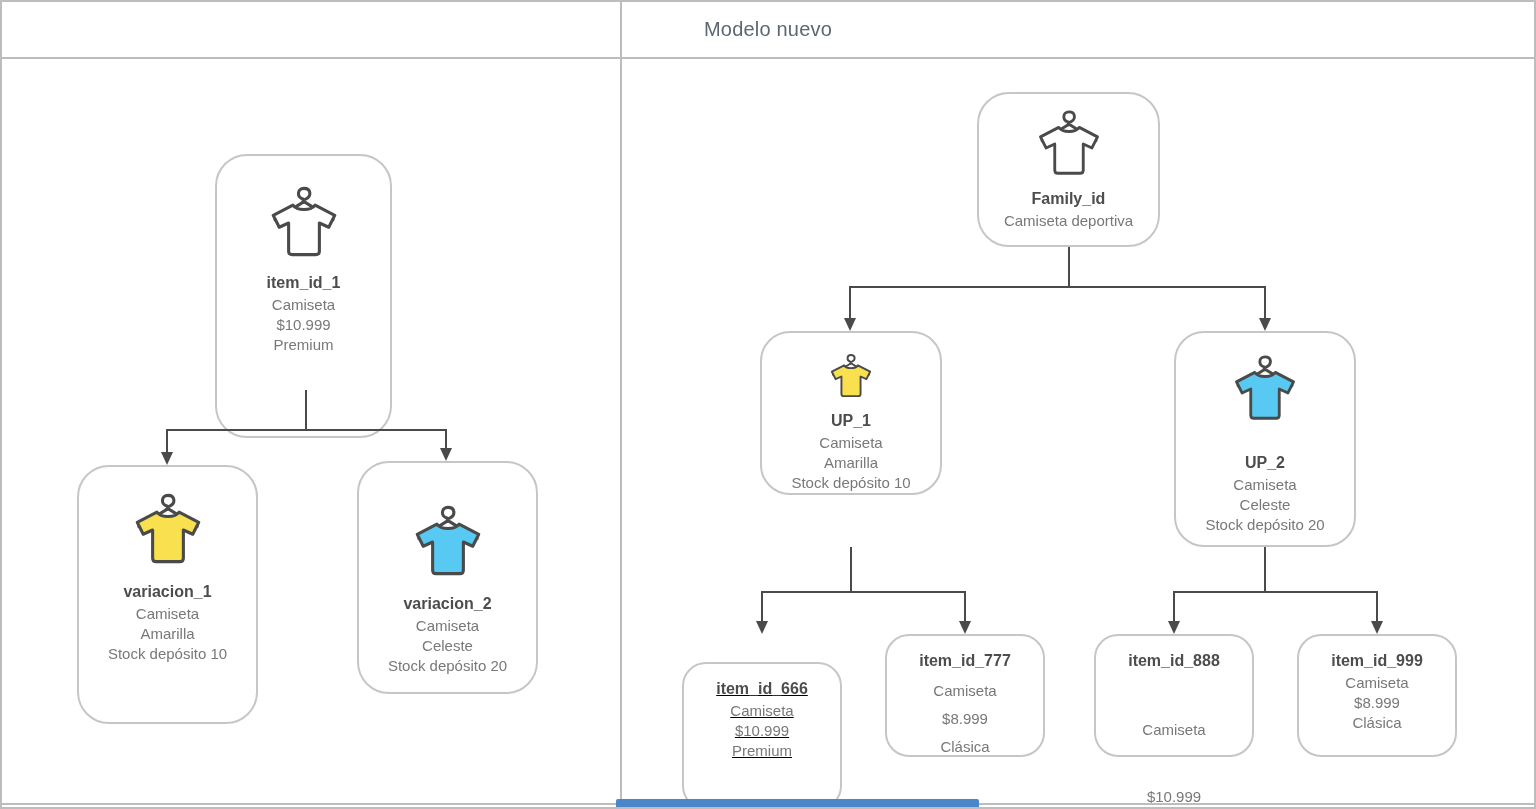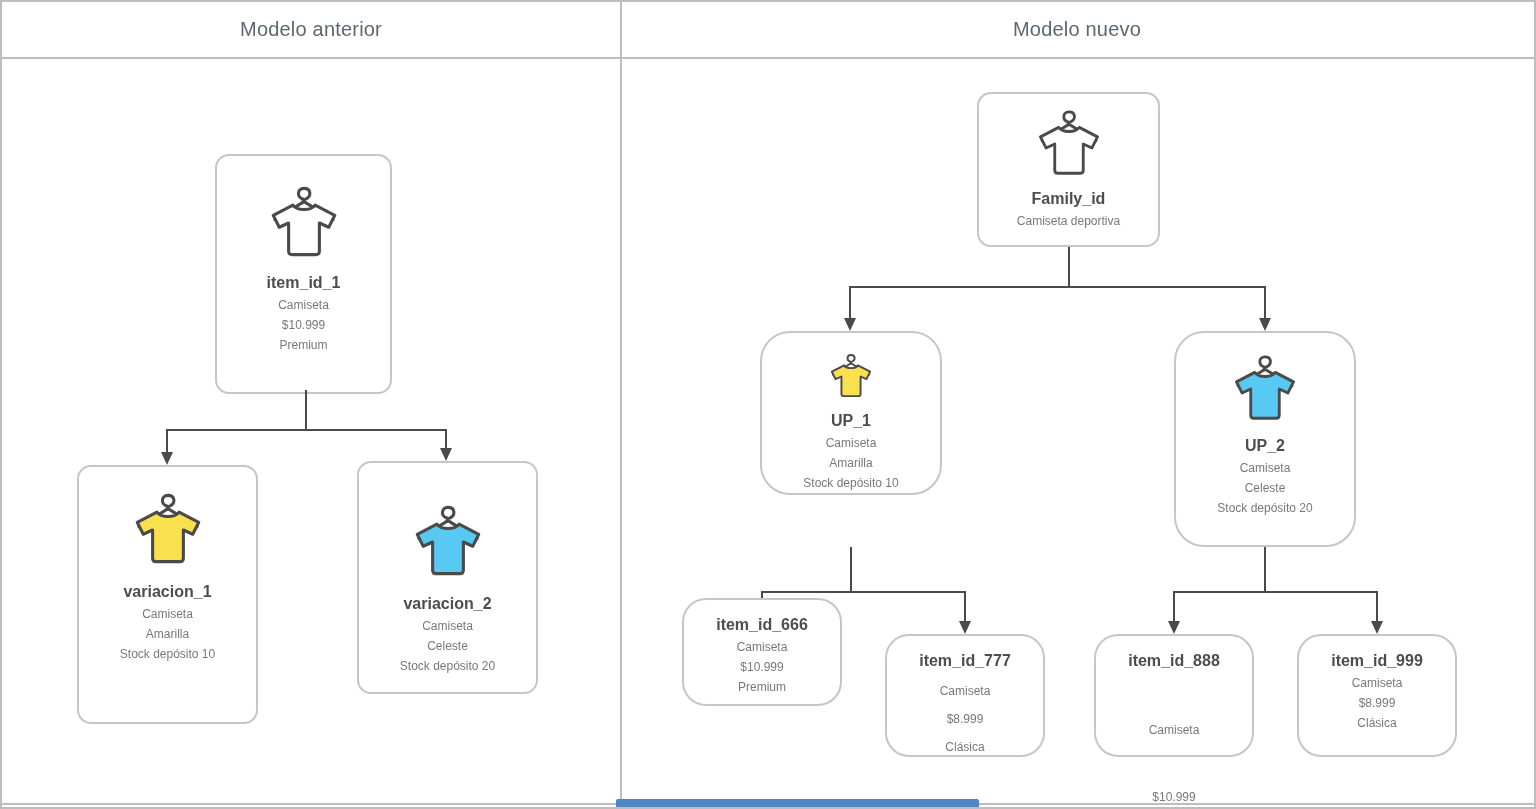--- a/index.html
+++ b/index.html
@@ -18,22 +18,22 @@
                font-size:20px;color:var(--header_text);letter-spacing:.2px;}
   .header-left{width:618px;}
   .header-right{flex:1;}
   .divider{position:absolute;top:0;left:618px;width:2px;height:801px;
            background:var(--table_border);}
   .bottom-border{position:absolute;left:0;top:801px;width:100%;height:2px;
                  background:var(--table_border);}
   .card{position:absolute;background:#fff;border:2px solid var(--card_border);
         display:flex;flex-direction:column;align-items:center;text-align:center;}
   .card .id{font-size:16px;font-weight:bold;color:var(--title_text);margin-bottom:3px;}
-  .card .ln{font-size:12px;color:var(--body_text);line-height:20px;}
-  .big{border-radius:14px;}
+  .card .ln{font-size:15px;color:var(--body_text);line-height:20px;}
+  .big{border-radius:32px;}
   .mid{border-radius:30px;}
   .leaf{border-radius:24px;padding-top:16px;}
   .shirt{display:block;}
   .shirt{fill:#ffffff;color:var(--line);}
   .shirt.yellow{fill:var(--shirt_yellow);}
   .shirt.blue{fill:var(--shirt_blue);}
   .vline{position:absolute;width:2px;background:var(--line);}
   .hline{position:absolute;height:2px;background:var(--line);}
   .arrow{position:absolute;width:0;height:0;
          border-left:6px solid transparent;border-right:6px solid transparent;
@@ -50,27 +50,26 @@
       <path fill="none" stroke="#4A4A4A" d="M47 24 V20 C39.5 18.5 39.5 7.5 48 7.5 C56.5 7.5 57 17 50 20"></path>
       <path fill="none" stroke="#4A4A4A" d="M14 44 L48 23 L82 44"></path>
       <path stroke="#4A4A4A" d="M35 27 C40 34 56 34 61 27 L84 39 L77 53 L66 48 L66 81 Q66 85 62 85 L34 85 Q30 85 30 81 L30 48 L19 53 L12 39 Z"></path>
     </g>
   </defs>
 </svg>
 
 <div class="stage">
 
   <div class="header-row">
-    <div class="header-cell header-left">Modelo anterior</div>
     <div class="header-cell header-right">Modelo nuevo</div>
   </div>
   <div class="divider"></div>
   <div class="bottom-border"></div>
 
-  <div class="card big" style="left:213px;top:152px;width:177px;height:240px;padding-top:26px;">
+  <div class="card big" style="left:213px;top:152px;width:177px;height:284px;padding-top:26px;">
     <svg class="shirt" width="82" height="82" viewBox="0 0 96 96">
         <use href="#tshirt"></use>
       </svg>
     <div style="margin-top:10px;">
       <div class="id">item_id_1</div>
       <div class="ln">Camiseta</div>
       <div class="ln">$10.999</div>
       <div class="ln">Premium</div>
     </div>
   </div>
@@ -132,21 +131,21 @@
       <div class="ln">Camiseta</div>
       <div class="ln">Amarilla</div>
       <div class="ln">Stock depósito 10</div>
     </div>
   </div>
 
   <div class="card mid" style="left:1172px;top:329px;width:182px;height:216px;padding-top:18px;">
     <svg class="shirt blue" width="76" height="76" viewBox="0 0 96 96">
         <use href="#tshirt"></use>
       </svg>
-    <div style="margin-top:10px;">
+    <div style="margin-top:27px;">
       <div class="id">UP_2</div>
       <div class="ln">Camiseta</div>
       <div class="ln">Celeste</div>
       <div class="ln">Stock depósito 20</div>
     </div>
   </div>
 
   <div class="vline" style="left:848px;top:545px;height:44px;"></div>
   <div class="hline" style="left:759px;top:589px;width:205px;"></div>
   <div class="vline" style="left:759px;top:589px;height:32px;"></div>
@@ -154,21 +153,21 @@
   <div class="vline" style="left:962px;top:589px;height:32px;"></div>
   <div class="arrow" style="left:957px;top:619px;"></div>
 
   <div class="vline" style="left:1262px;top:545px;height:44px;"></div>
   <div class="hline" style="left:1171px;top:589px;width:205px;"></div>
   <div class="vline" style="left:1171px;top:589px;height:32px;"></div>
   <div class="arrow" style="left:1166px;top:619px;"></div>
   <div class="vline" style="left:1374px;top:589px;height:32px;"></div>
   <div class="arrow" style="left:1369px;top:619px;"></div>
 
-  <div class="card leaf" style="left:680px;top:596px;width:160px;height:108px;">
+  <div class="card leaf" style="left:680px;top:660px;width:160px;height:148px;text-decoration:underline;">
     <div class="id">item_id_666</div>
     <div class="ln">Camiseta</div>
     <div class="ln">$10.999</div>
     <div class="ln">Premium</div>
   </div>
 
   <div class="card leaf" style="left:883px;top:632px;width:160px;height:123px;gap:8px;">
     <div class="id">item_id_777</div>
     <div class="ln">Camiseta</div>
     <div class="ln">$8.999</div>

